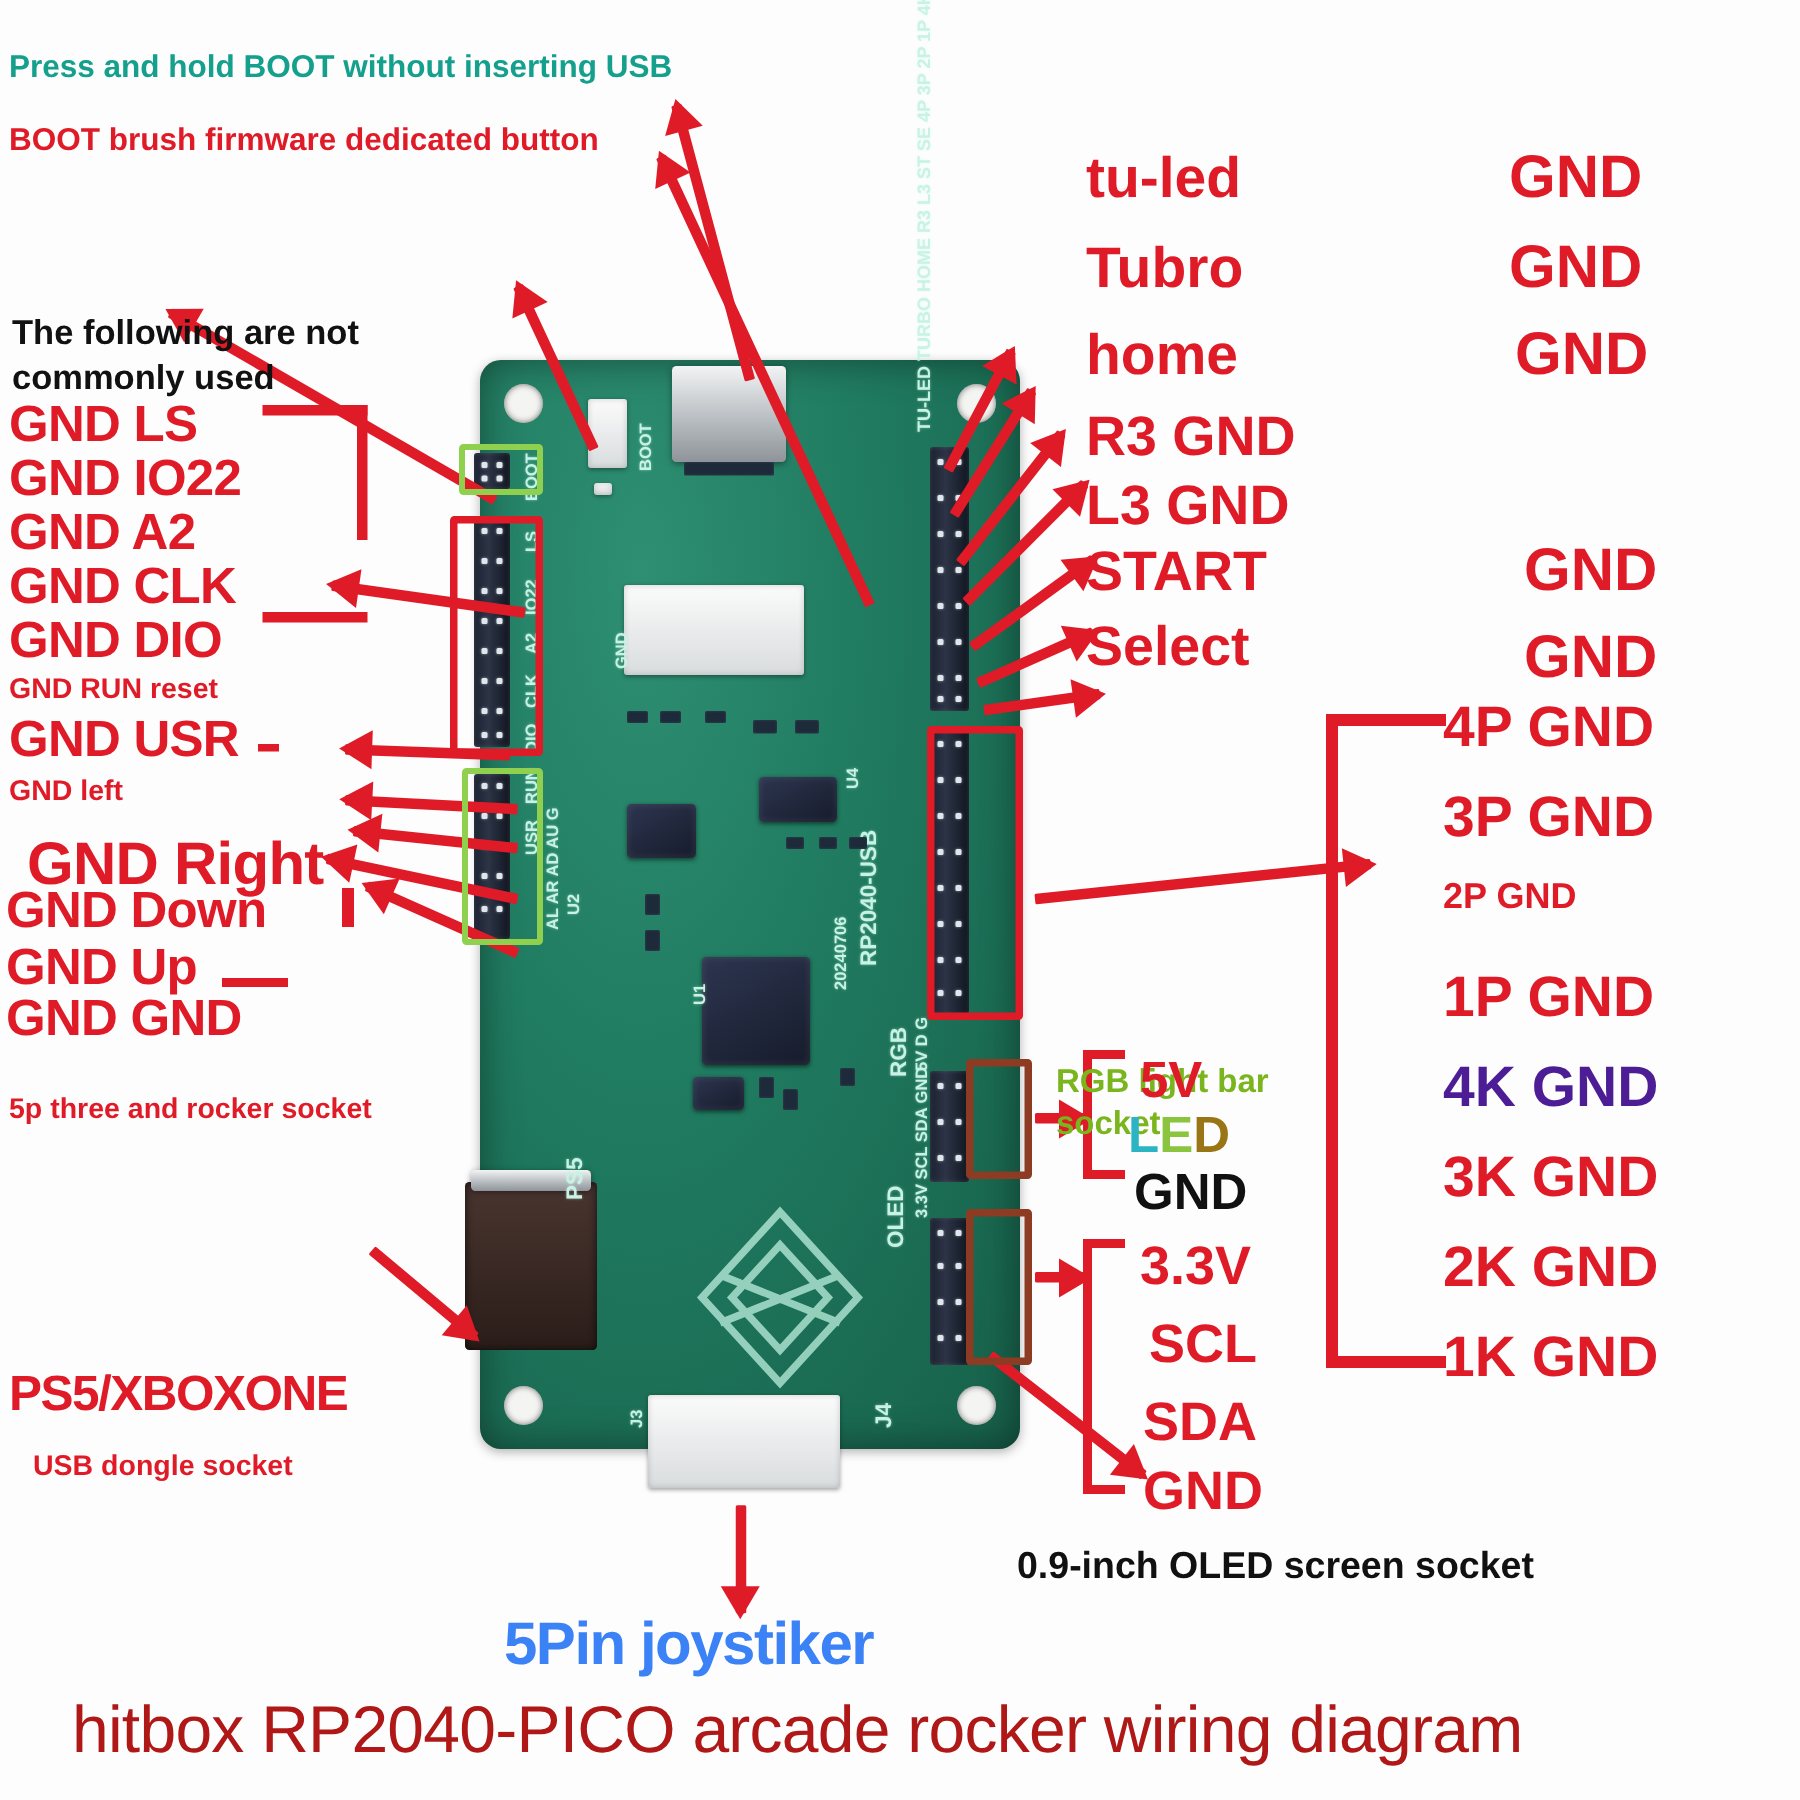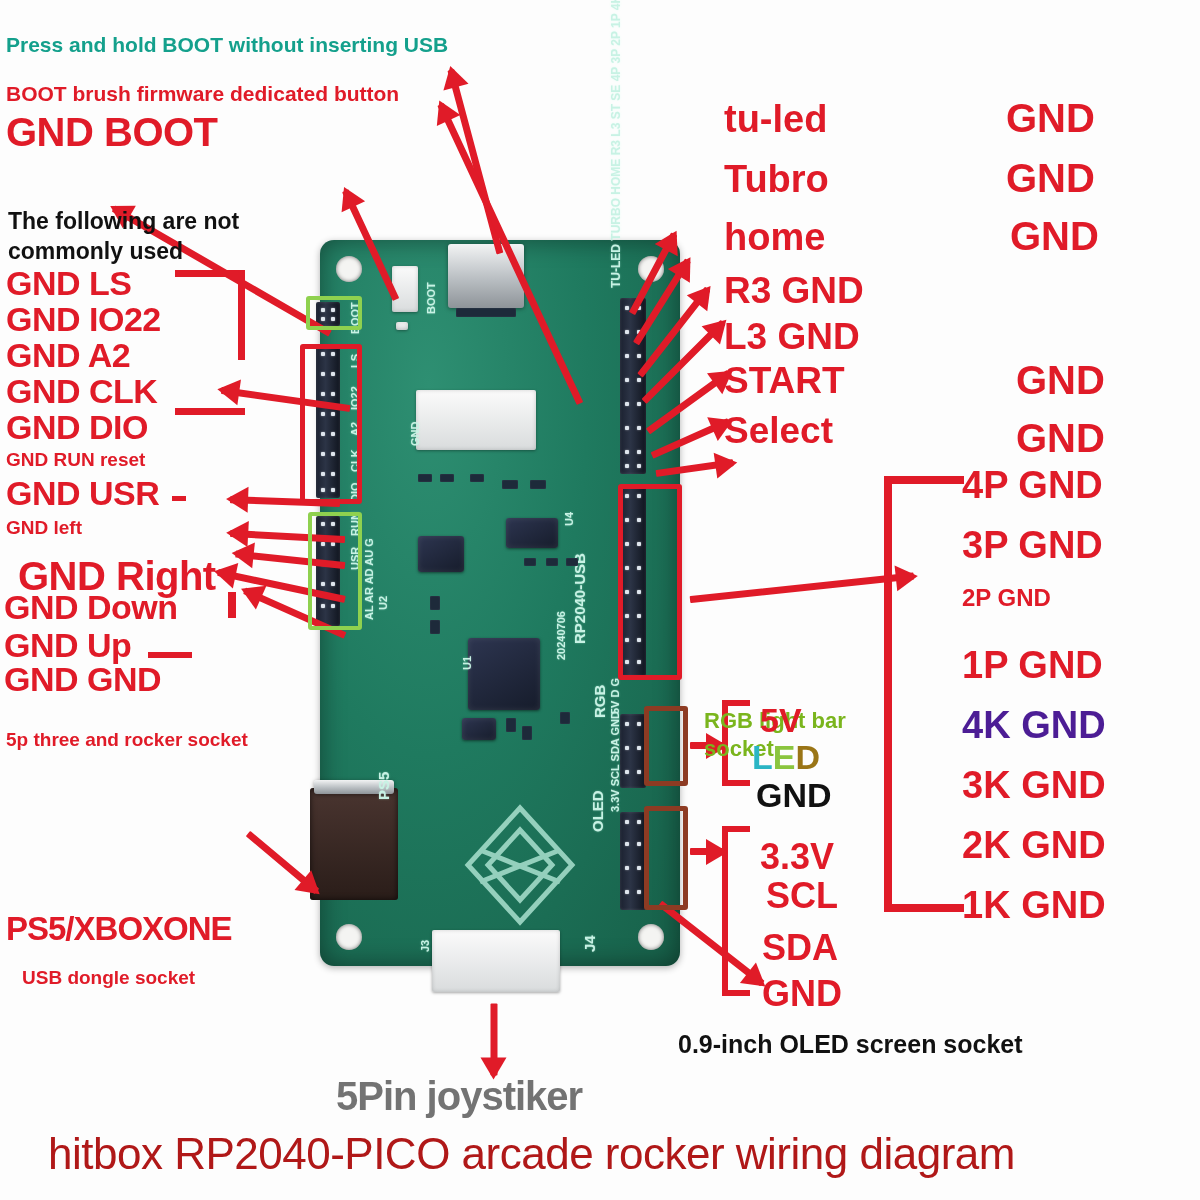--- a/index.html
+++ b/index.html
@@ -306,21 +306,20 @@
   <div class="box" style="left:618px;top:484px;width:64px;height:196px;"></div>
   <div class="box brown" style="left:644px;top:706px;width:44px;height:80px;"></div>
   <div class="box brown" style="left:644px;top:806px;width:44px;height:104px;"></div>
 
   <div class="line" style="left:172px;top:496px;width:14px;height:5px;"></div>
   <div class="line" style="left:148px;top:652px;width:44px;height:6px;"></div>
   <div class="line" style="left:228px;top:592px;width:8px;height:26px;"></div>
 
   <div class="lbl sm teal" style="left:6px;top:34px;">Press and hold BOOT without inserting USB</div>
   <div class="lbl sm red" style="left:6px;top:83px;">BOOT brush firmware dedicated button</div>
-  <div class="lbl xl red" style="left:6px;top:112px;">GND BOOT</div>
 
 
   <div class="lbl sm black" style="left:8px;top:210px;font-size:23px;">The following are not</div>
   <div class="lbl sm black" style="left:8px;top:240px;font-size:23px;">commonly used</div>
 
   <div class="lbl lg red" style="left:6px;top:266px;">GND LS</div>
   <div class="lbl lg red" style="left:6px;top:302px;">GND IO22</div>
   <div class="lbl lg red" style="left:6px;top:338px;">GND A2</div>
   <div class="lbl lg red" style="left:6px;top:374px;">GND CLK</div>
   <div class="lbl lg red" style="left:6px;top:410px;">GND DIO</div>
@@ -363,22 +362,22 @@
   <div class="lbl" style="left:962px;top:886px;font-size:38px;font-weight:900;color:#e01b28;">1K GND</div>
 
   <div class="lbl" style="left:704px;top:710px;font-size:22px;font-weight:700;color:#7ab51d;">RGB light bar</div>
   <div class="lbl" style="left:704px;top:738px;font-size:22px;font-weight:700;color:#7ab51d;">socket</div>
   <div class="lbl" style="left:760px;top:703px;font-size:34px;font-weight:900;color:#e01b28;">5V</div>
   <div class="lbl" style="left:752px;top:740px;font-size:34px;font-weight:900;">
     <span style="color:#2bb5c4">L</span><span style="color:#8bc53f">E</span><span style="color:#9a7516">D</span>
   </div>
   <div class="lbl" style="left:756px;top:778px;font-size:34px;font-weight:900;color:#111111;">GND</div>
 
-  <div class="lbl" style="left:760px;top:826px;font-size:36px;font-weight:900;color:#e01b28;margin-top:13px;">3.3V</div>
+  <div class="lbl" style="left:760px;top:826px;font-size:36px;font-weight:900;color:#e01b28;">3.3V</div>
   <div class="lbl" style="left:766px;top:878px;font-size:36px;font-weight:900;color:#e01b28;">SCL</div>
   <div class="lbl" style="left:762px;top:930px;font-size:36px;font-weight:900;color:#e01b28;">SDA</div>
   <div class="lbl" style="left:762px;top:976px;font-size:36px;font-weight:900;color:#e01b28;">GND</div>
   <div class="lbl" style="left:678px;top:1032px;font-size:25px;font-weight:700;color:#111111;">0.9-inch OLED screen socket</div>
 
-  <div class="lbl" style="left:336px;top:1076px;font-size:40px;font-weight:900;color:#737373;letter-spacing:-1px;">5Pin joystiker</div>
+  <div class="lbl" style="left:336px;top:1076px;font-size:40px;font-weight:900;color:#3b82f6;letter-spacing:-1px;">5Pin joystiker</div>
   <div class="lbl" style="left:48px;top:1132px;font-size:44px;font-weight:400;color:#b01818;letter-spacing:-0.5px;">hitbox RP2040-PICO arcade rocker wiring diagram</div>
 
 </div>
 
 </body></html>

